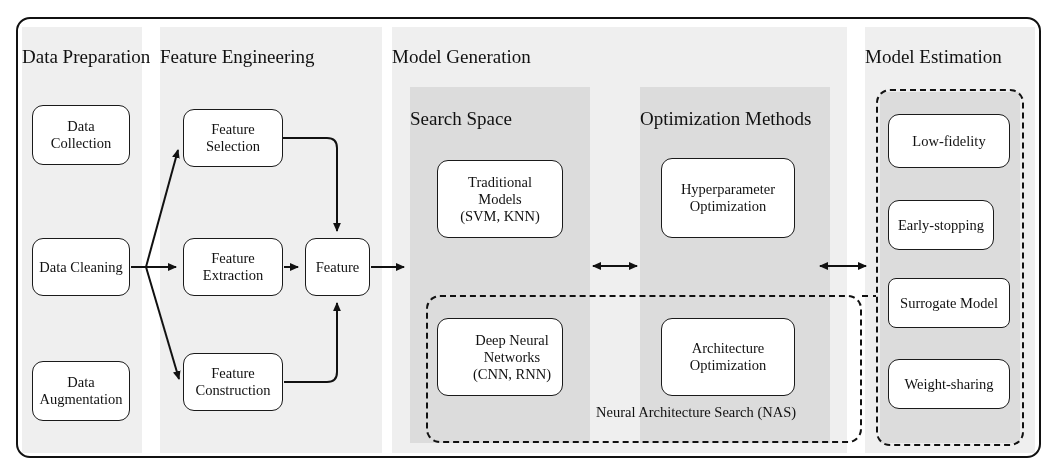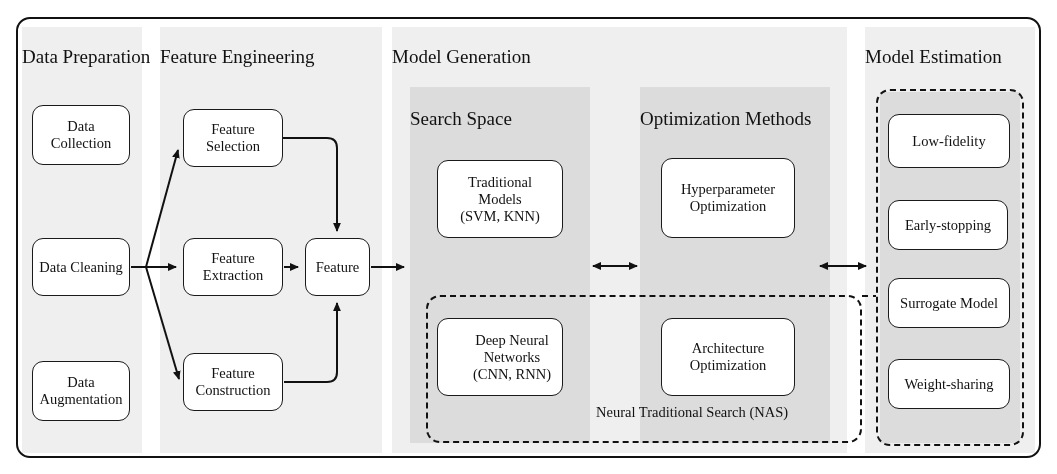--- a/index.html
+++ b/index.html
@@ -118,35 +118,35 @@
   </div>
 
   <div class="panel" style="left:865px;top:27px;width:170px;height:426px;"></div>
   <div class="panel-title" style="left:865px;top:49px;width:170px;">Model Estimation</div>
 
   <div class="subpanel" style="left:880px;top:92px;width:140px;height:351px;"></div>
 
   <div class="node" style="left:888px;top:114px;width:122px;height:54px;">
     <span class="ml">Low-fidelity</span>
   </div>
-  <div class="node" style="left:888px;top:200px;width:120px;height:50px;">
+  <div class="node" style="left:888px;top:200px;width:106px;height:50px;">
     <span class="ml">Early-stopping</span>
   </div>
-  <div class="node" style="left:888px;top:278px;width:122px;height:50px;">
+  <div class="node" style="left:888px;top:278px;width:122px;height:50px;border-radius:8px;">
     <span class="ml">Surrogate Model</span>
   </div>
   <div class="node" style="left:888px;top:359px;width:122px;height:50px;align-items:center;">
     <span class="ml">Weight-sharing</span>
   </div>
 
   <div class="dashed-box" style="left:426px;top:295px;width:436px;height:148px;"></div>
 
   <div class="dashed-box" style="left:876px;top:89px;width:148px;height:357px;"></div>
 
-  <div class="nas-label" style="left:596px;top:404px;">Neural Traditional Search (NAS)</div>
+  <div class="nas-label" style="left:596px;top:404px;">Neural Architecture Search (NAS)</div>
 
   <svg class="overlay" viewBox="0 0 1057 474">
     <defs>
       <marker id="ah" markerWidth="9" markerHeight="9" refX="8" refY="4.5" orient="auto" markerUnits="userSpaceOnUse">
         <path d="M0,0.6 L9,4.5 L0,8.4 z" fill="#111"></path>
       </marker>
       <marker id="ahs" markerWidth="9" markerHeight="9" refX="1" refY="4.5" orient="auto" markerUnits="userSpaceOnUse">
         <path d="M9,0.6 L0,4.5 L9,8.4 z" fill="#111"></path>
       </marker>
     </defs>

